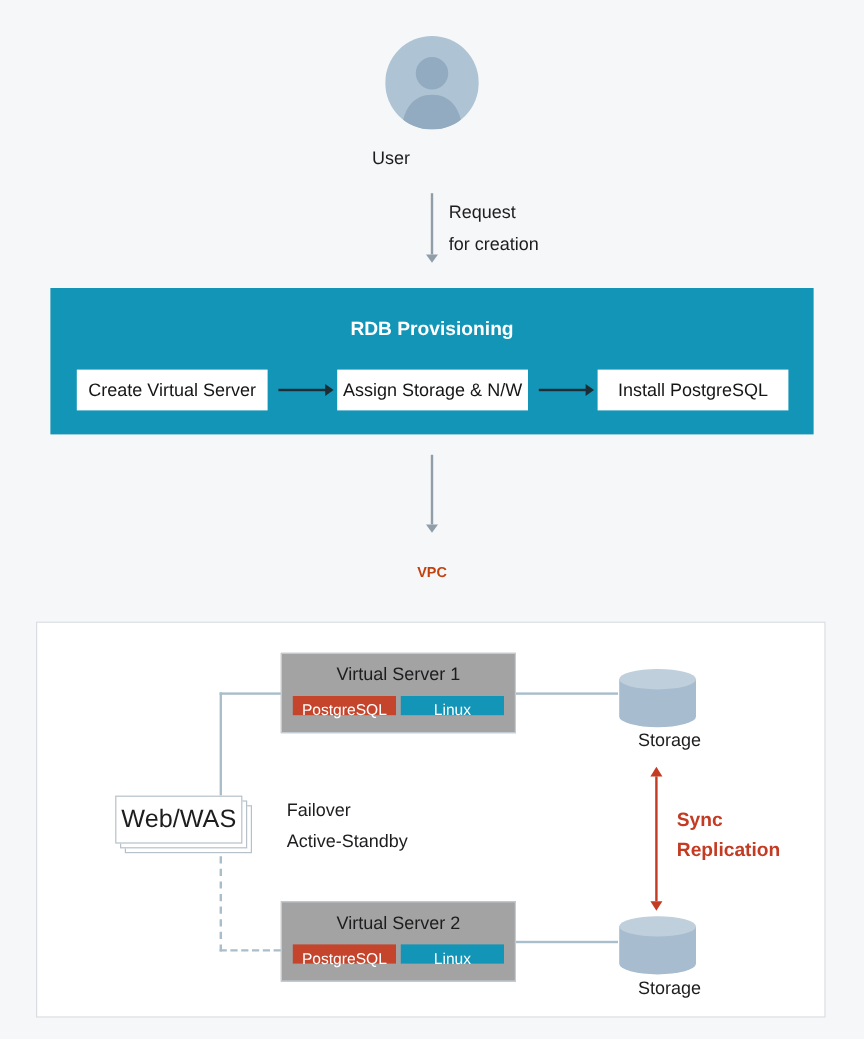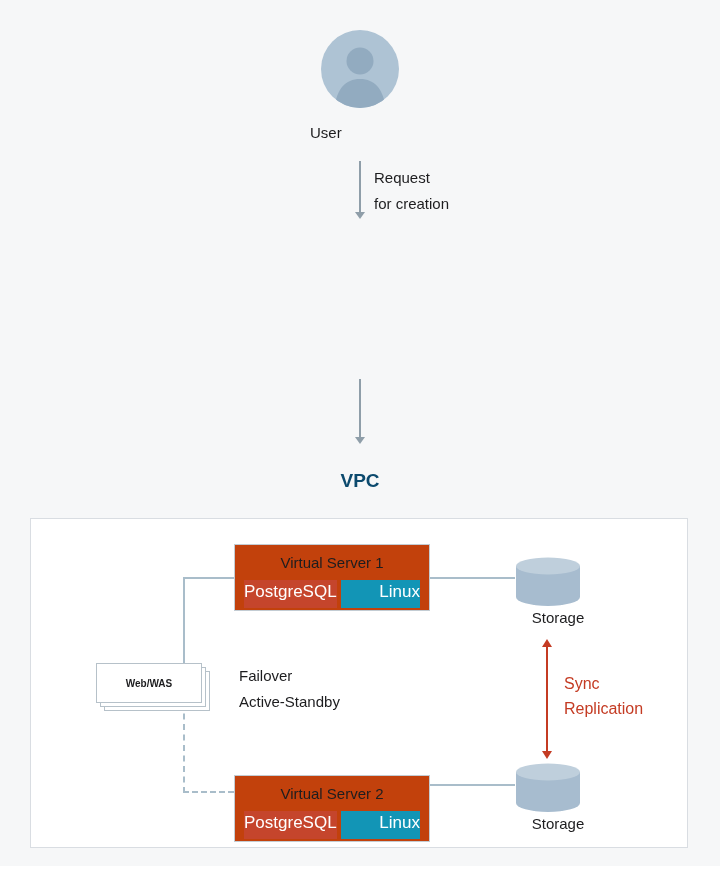--- a/index.html
+++ b/index.html
@@ -30,74 +30,74 @@
     color:#ffffff; font-weight:bold; font-size:16px; }
   .steps { position:absolute; left:22px; right:21px; top:68px; height:34px;
     display:flex; align-items:center; justify-content:space-between; }
   .step { width:159px; height:34px; background:#ffffff; display:flex;
     align-items:center; justify-content:center; font-size:15px; color:#161616; }
   .harrow { position:relative; width:40px; height:2px; background:#1d2d36; }
   .harrow::after { content:""; position:absolute; right:-6px; top:-4px;
     border:5px solid transparent; border-left:7px solid #1d2d36; border-right:none; }
 
   .vpc-title { position:absolute; left:0; top:470px; width:720px; text-align:center;
-    font-weight:bold; font-size:19px; color:#0c4a6e; }
+    font-weight:bold; font-size:12px; color:#c2410c; }
 
   
   .vpc { position:absolute; left:30px; top:518px; width:658px; height:330px;
     background:#ffffff; border:1px solid #d9dde2; box-sizing:border-box; }
 
   
   .line { position:absolute; background:#a9bdca; z-index:1; }
   .conn-h-top { left:152px; top:58px; width:51px; height:2px; }
   .conn-v-top { left:152px; top:58px; width:2px; height:86px; }
   .conn-s1 { left:399px; top:58px;  width:85px; height:2px; }
   .conn-s2 { left:399px; top:265px; width:85px; height:2px; }
   .dash { position:absolute; z-index:1; }
   .dash-v { left:152px; top:184px; height:90px; width:0; border-left:2px dashed #a9bdca; }
   .dash-h { left:152px; top:272px; width:51px; height:0; border-top:2px dashed #a9bdca; }
 
   
-  .server { position:absolute; left:203px; width:196px; height:67px; background:#c2410c;
+  .server { position:absolute; left:203px; width:196px; height:67px; background:#a3a3a3;
     border:1px solid #c3ccd3; box-sizing:border-box; z-index:2; }
   .server1 { top:25px; }
-  .server2 { top:232px;margin-top:24px; }
+  .server2 { top:232px; }
   .server-title { height:35px; line-height:35px; text-align:center; font-size:15px; }
   .badges { display:flex; gap:4px; padding:0 9px; }
-  .badge { flex:1; height:28px; line-height:24px; text-align:right;
-    color:#ffffff; font-size:17px; }
+  .badge { flex:1; height:16px; line-height:24px; text-align:center;
+    color:#ffffff; font-size:13px; }
   .badge-red  { background:#c5452c; }
   .badge-teal { background:#1295b6; }
 
   
   .storage-icon { position:absolute; left:484px; width:66px; height:50px; z-index:2; }
   .storage1 { top:38px; }
   .storage2 { top:244px; }
   .storage-label { position:absolute; left:488px; width:78px; text-align:center; z-index:2; }
   .storage-label1 { top:90px; }
   .storage-label2 { top:296px; }
 
   
   .sync-arrow { position:absolute; left:515px; top:128px; width:2px; height:104px;
     background:#c43b23; z-index:2; }
   .sync-arrow::before { content:""; position:absolute; left:-4px; top:-8px;
     border:5px solid transparent; border-bottom:8px solid #c43b23; border-top:none; }
   .sync-arrow::after { content:""; position:absolute; left:-4px; bottom:-8px;
     border:5px solid transparent; border-top:8px solid #c43b23; border-bottom:none; }
   .sync-label { position:absolute; left:533px; top:152px; line-height:25px;
-    font-weight:normal; font-size:16px; color:#c43b23; z-index:2; }
+    font-weight:bold; font-size:16px; color:#c43b23; z-index:2; }
 
   
   .webwas { position:absolute; left:65px; top:144px; width:114px; height:48px; z-index:2; }
   .paper { position:absolute; width:106px; height:40px; background:#ffffff;
     border:1px solid #b6c1c9; box-sizing:border-box; }
   .p3 { left:8px; top:8px; z-index:1; }
   .p2 { left:4px; top:4px; z-index:2; }
   .p1 { left:0; top:0; z-index:3; display:flex; align-items:center; justify-content:center;
-    font-weight:bold; font-size:10px; }
+    font-weight:normal; font-size:21px; }
 
   .failover-label { position:absolute; left:208px; top:144px; line-height:26px; z-index:2; }
 
   .footer-strip { position:absolute; left:0; bottom:0; width:100%; height:16px; background:#ffffff; }
 </style>
 </head>
 <body>
 
 <div class="canvas">
 
@@ -116,20 +116,30 @@
     </svg>
   </div>
   <div class="user-label">User</div>
 
   <div class="varrow arrow-request"></div>
   <div class="vlabel request-label">
     <div>Request</div>
     <div>for creation</div>
   </div>
 
+  <div class="rdb">
+    <div class="rdb-title">RDB Provisioning</div>
+    <div class="steps">
+      <div class="step">Create Virtual Server</div>
+      <div class="harrow"></div>
+      <div class="step">Assign Storage &amp; N/W</div>
+      <div class="harrow"></div>
+      <div class="step">Install PostgreSQL</div>
+    </div>
+  </div>
 
   <div class="varrow arrow-system"></div>
 
   <div class="vpc-title">VPC</div>
 
   <div class="vpc">
 
     <div class="line conn-h-top"></div>
     <div class="line conn-v-top"></div>
     <div class="dash dash-v"></div>

